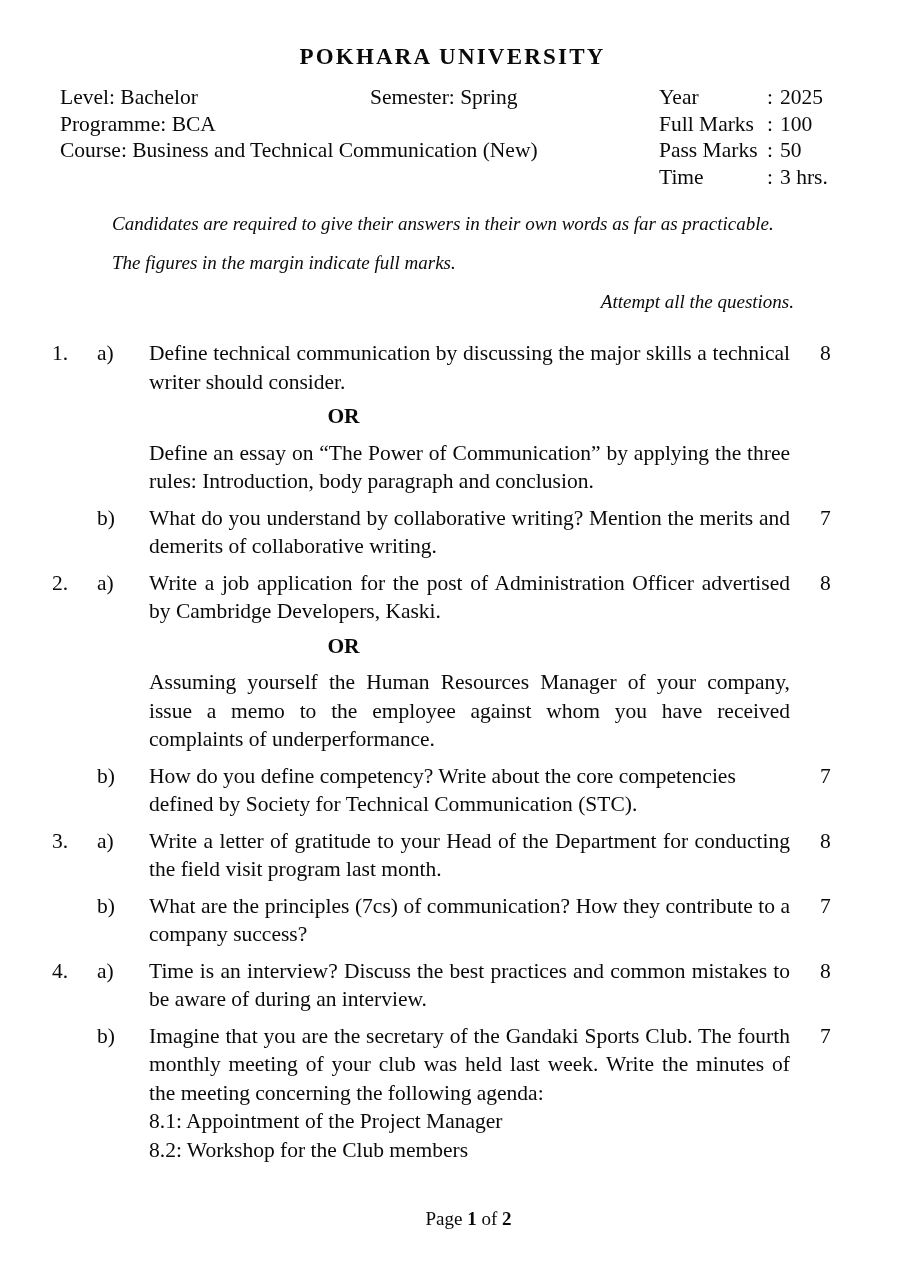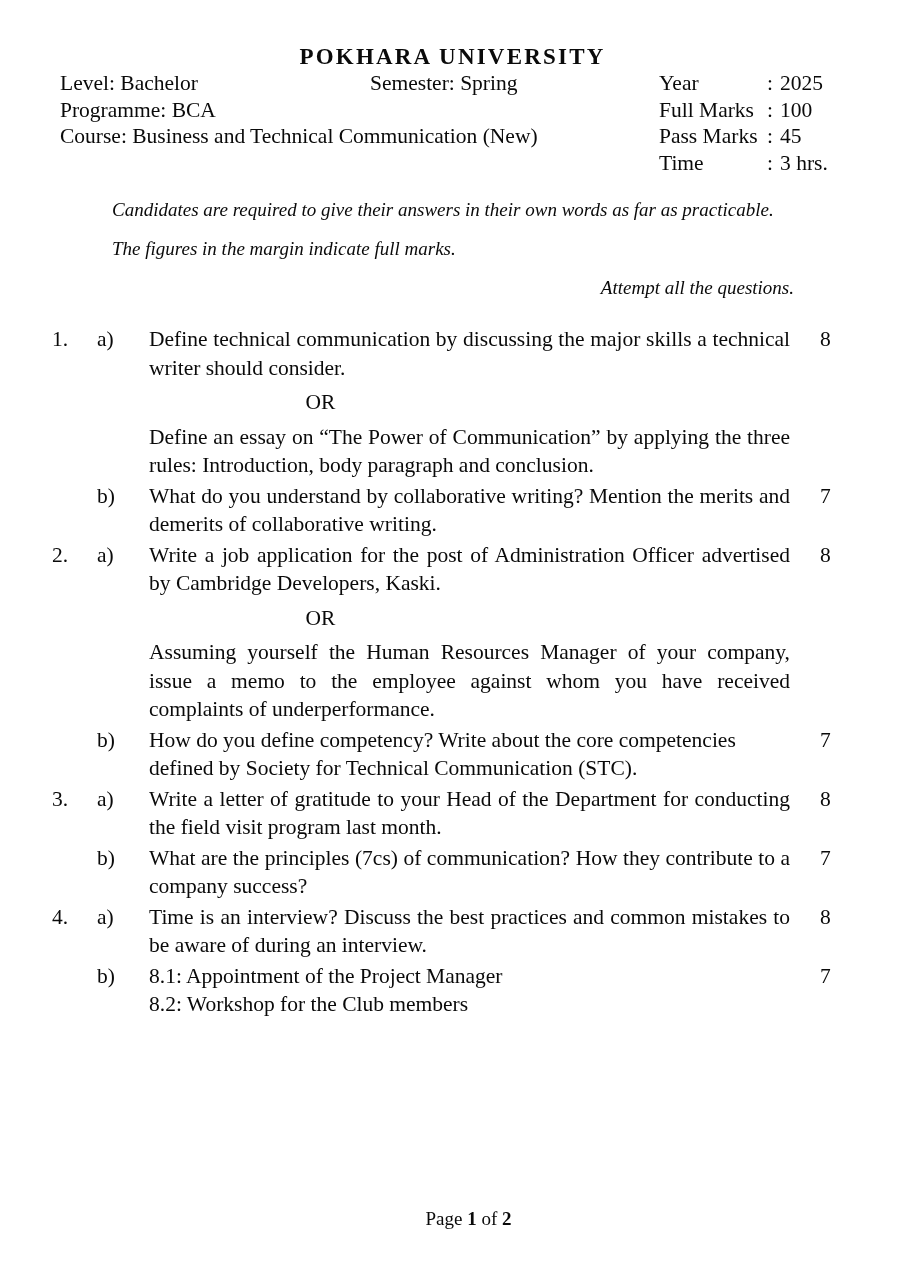--- a/index.html
+++ b/index.html
@@ -32,20 +32,21 @@
     font-size: 23px;
     letter-spacing: 2.2px;
     margin: 0;
     padding-top: 44px;
     line-height: 1.15;
   }
 
   
   .meta {
     position: relative;
+    margin-top: 14px;
     height: 104px;
     font-size: 21.5px;
     line-height: 26.5px;
   }
   .meta-left {
     position: absolute;
     left: 60px;
     top: 0;
     width: 600px;
   }
@@ -129,32 +130,34 @@
     left: 820px;
     top: 0;
     width: 40px;
     text-align: left;
   }
   .qbody {
     margin-left: 149px;
     width: 641px;
     text-align: justify;
     text-justify: inter-word;
+    margin-top: 8px;
   }
   .qbody.nojust {
     text-align: left;
   }
   .qbody p {
     margin: 0;
   }
   .or {
     text-align: center;
-    font-weight: normal;
+    font-weight: bold;
     margin: 6px 0 6px 0;
     width: 641px;
+    padding-left: 23px;
   }
   .subitem {
     margin-left: 23px;
     margin-top: 9px;
     text-align: left;
   }
 
   
   .footer {
     position: absolute;
@@ -195,21 +198,21 @@
         <span class="mr-value">2025</span>
       </div>
       <div class="mr">
         <span class="mr-label">Full Marks</span>
         <span class="mr-colon">:</span>
         <span class="mr-value">100</span>
       </div>
       <div class="mr">
         <span class="mr-label">Pass Marks</span>
         <span class="mr-colon">:</span>
-        <span class="mr-value">45</span>
+        <span class="mr-value">50</span>
       </div>
       <div class="mr">
         <span class="mr-label">Time</span>
         <span class="mr-colon">:</span>
         <span class="mr-value">3 hrs.</span>
       </div>
     </div>
   </div>
 
   <div class="instructions">
@@ -285,20 +288,21 @@
       <span class="qmark">8</span>
       <div class="qbody">
         <p>Time is an interview? Discuss the best practices and common mistakes to be aware of during an interview.</p>
       </div>
     </div>
 
     <div class="qrow">
       <span class="qletter">b)</span>
       <span class="qmark">7</span>
       <div class="qbody">
+        <p>Imagine that you are the secretary of the Gandaki Sports Club. The fourth monthly meeting of your club was held last week. Write the minutes of the meeting concerning the following agenda:</p>
         <p class="subitem">8.1: Appointment of the Project Manager</p>
         <p class="subitem">8.2: Workshop for the Club members</p>
       </div>
     </div>
 
   </div>
 
   <div class="footer">
     <span>Page</span>
     <b>1</b>

